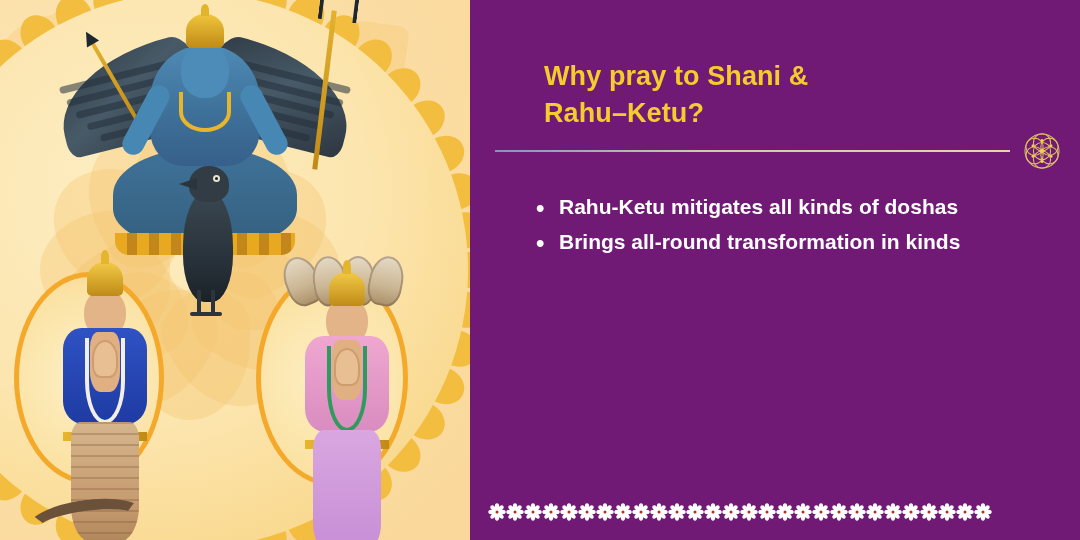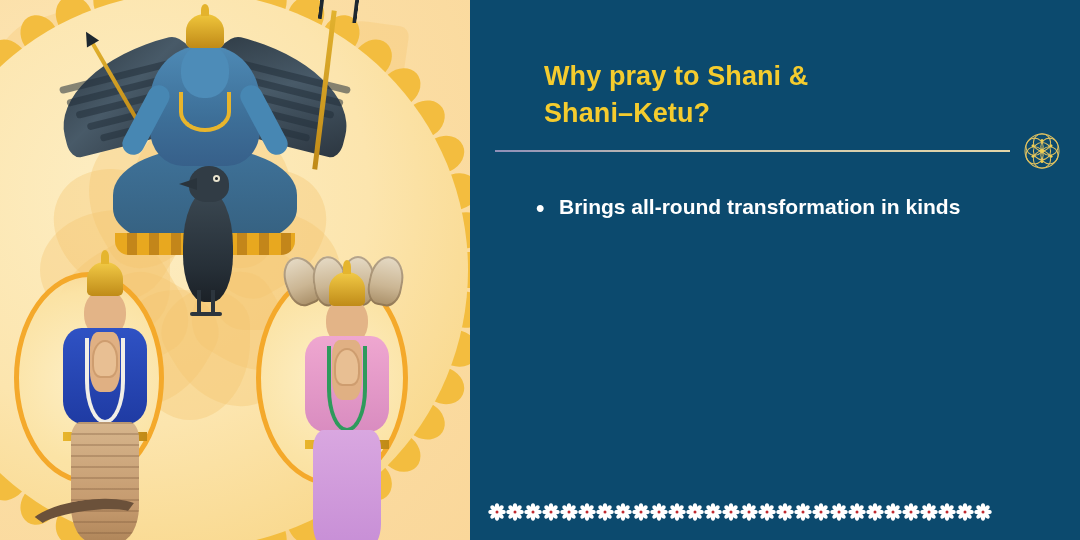--- a/index.html
+++ b/index.html
@@ -6,21 +6,21 @@
   * { box-sizing: border-box; margin: 0; padding: 0; }
   html, body {
     width: 1080px; height: 540px;
     overflow: hidden;
     font-family: "Liberation Sans", sans-serif;
     background: #2b2b87;
   }
   .slide {
     position: relative;
     width: 1080px; height: 540px;
-    background: #0c4a6e;
+    background: #701a75;
     overflow: hidden;
   }
 
   
   .art-panel {
     position: absolute;
     left: 0; top: 0;
     width: 470px; height: 540px;
     overflow: hidden;
   }
@@ -574,21 +574,21 @@
       <div class="fig-mala" style="top:88px;"></div>
       <div class="fig-hands" style="top:92px;"></div>
       <div class="fig-lower" style="top:172px;"></div>
     </div>
   </div>
 
   <div class="content">
 
     <h1 class="title">
       <span>Why pray to Shani &amp;</span>
-      <span class="title-line2">Shani–Ketu?</span>
+      <span class="title-line2">Rahu–Ketu?</span>
     </h1>
 
     <div class="divider-row">
       <span class="divider-line"></span>
       <span class="mandala">
         <svg viewBox="0 0 56 56" width="56" height="56" aria-hidden="true">
           <g fill="none" stroke="#e0c261" stroke-width="1.05">
             <circle cx="28" cy="28" r="17"></circle>
             <circle cx="28" cy="28" r="8.6"></circle>
             <circle cx="28" cy="19.4" r="8.6"></circle>
@@ -605,20 +605,21 @@
             <circle cx="37" cy="22.8" r="1.5"></circle>
               <circle cx="37" cy="33.2" r="1.5"></circle>
             <circle cx="19" cy="22.8" r="1.5"></circle>
               <circle cx="19" cy="33.2" r="1.5"></circle>
           </g>
         </svg>
       </span>
     </div>
 
     <ul class="bullets" id="bulletList">
+        <li>Rahu-Ketu mitigates all kinds of doshas</li>
         <li>Brings all-round transformation in kinds</li>
       </ul>
 
     <div class="flower-strip" id="flowerStrip">
         <span class="flower"><svg viewBox="0 0 24 24" width="18" height="18" aria-hidden="true">
             <ellipse cx="12" cy="5.0" rx="2.9" ry="4.6" fill="#ffffff" transform="rotate(0 12 12)"></ellipse>
             <ellipse cx="12" cy="5.0" rx="2.9" ry="4.6" fill="#ffffff" transform="rotate(45 12 12)"></ellipse>
             <ellipse cx="12" cy="5.0" rx="2.9" ry="4.6" fill="#ffffff" transform="rotate(90 12 12)"></ellipse>
             <ellipse cx="12" cy="5.0" rx="2.9" ry="4.6" fill="#ffffff" transform="rotate(135 12 12)"></ellipse>
             <ellipse cx="12" cy="5.0" rx="2.9" ry="4.6" fill="#ffffff" transform="rotate(180 12 12)"></ellipse>

